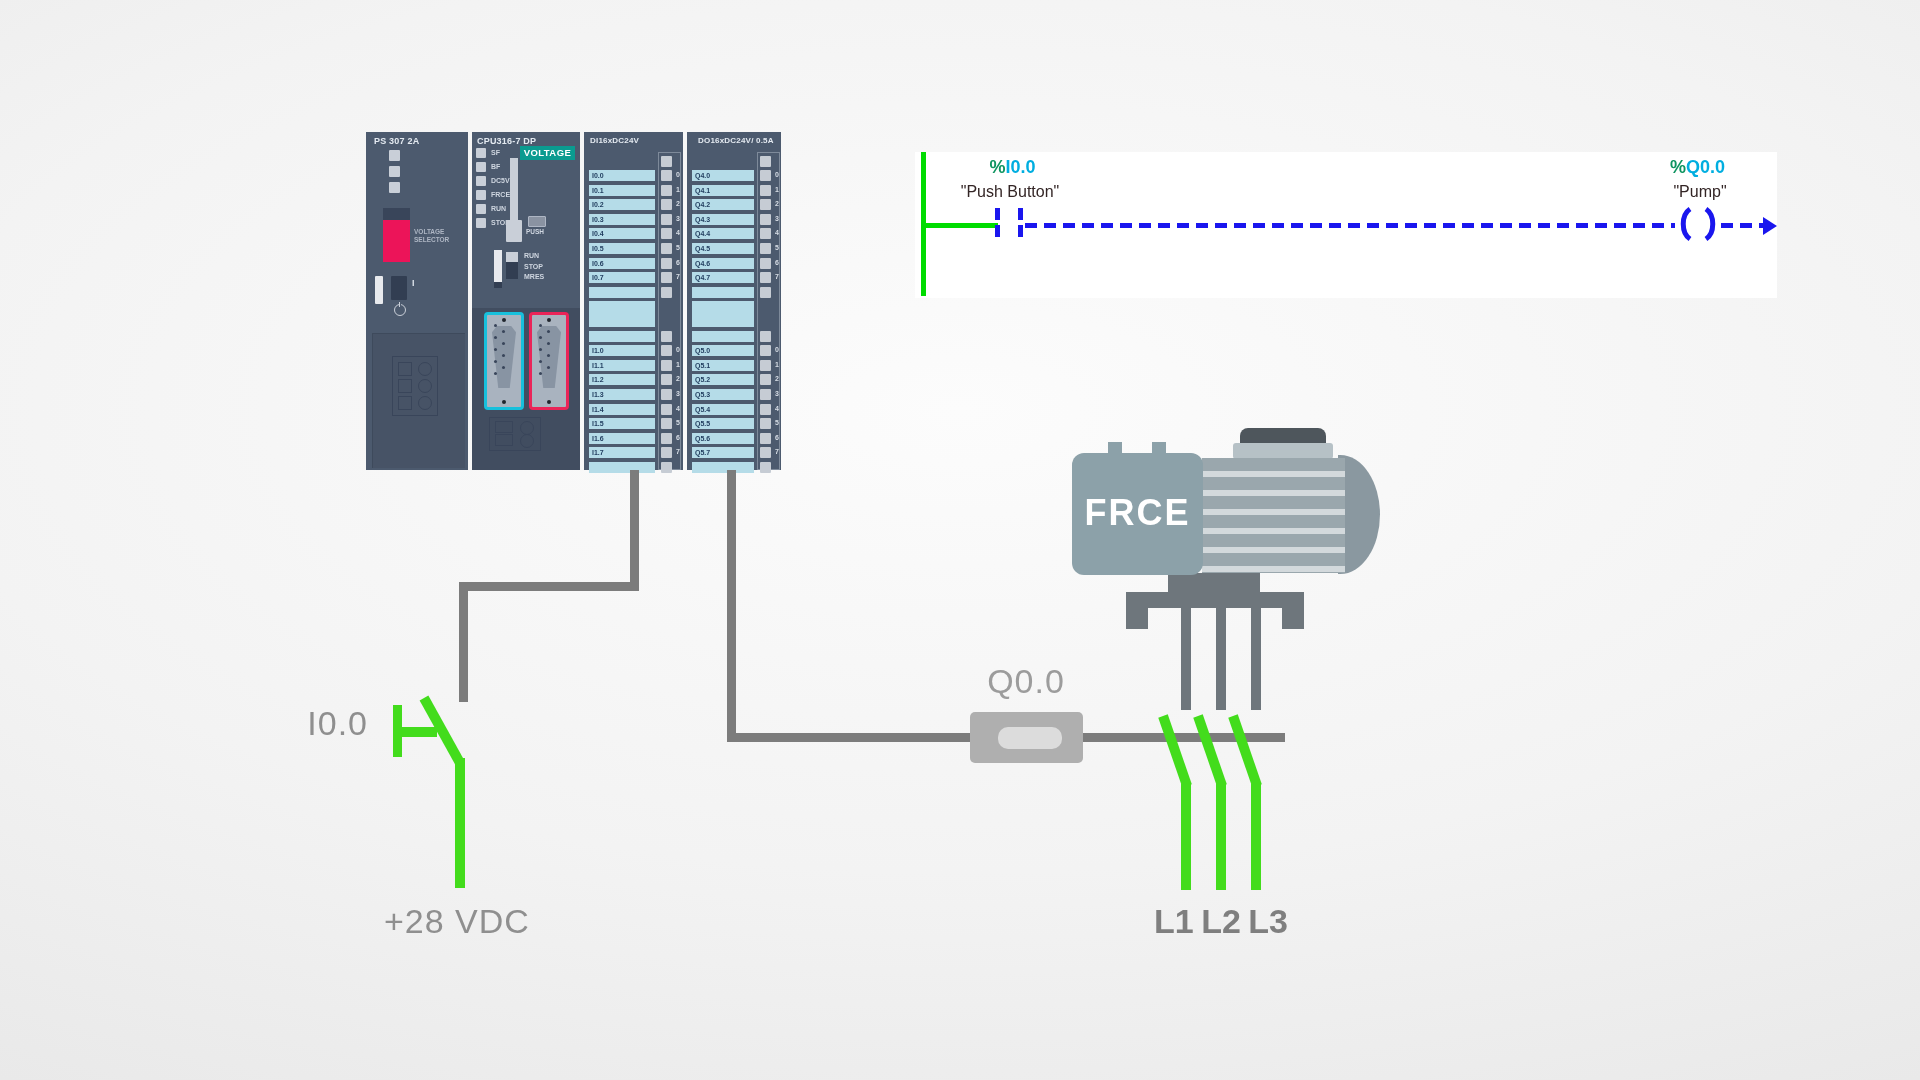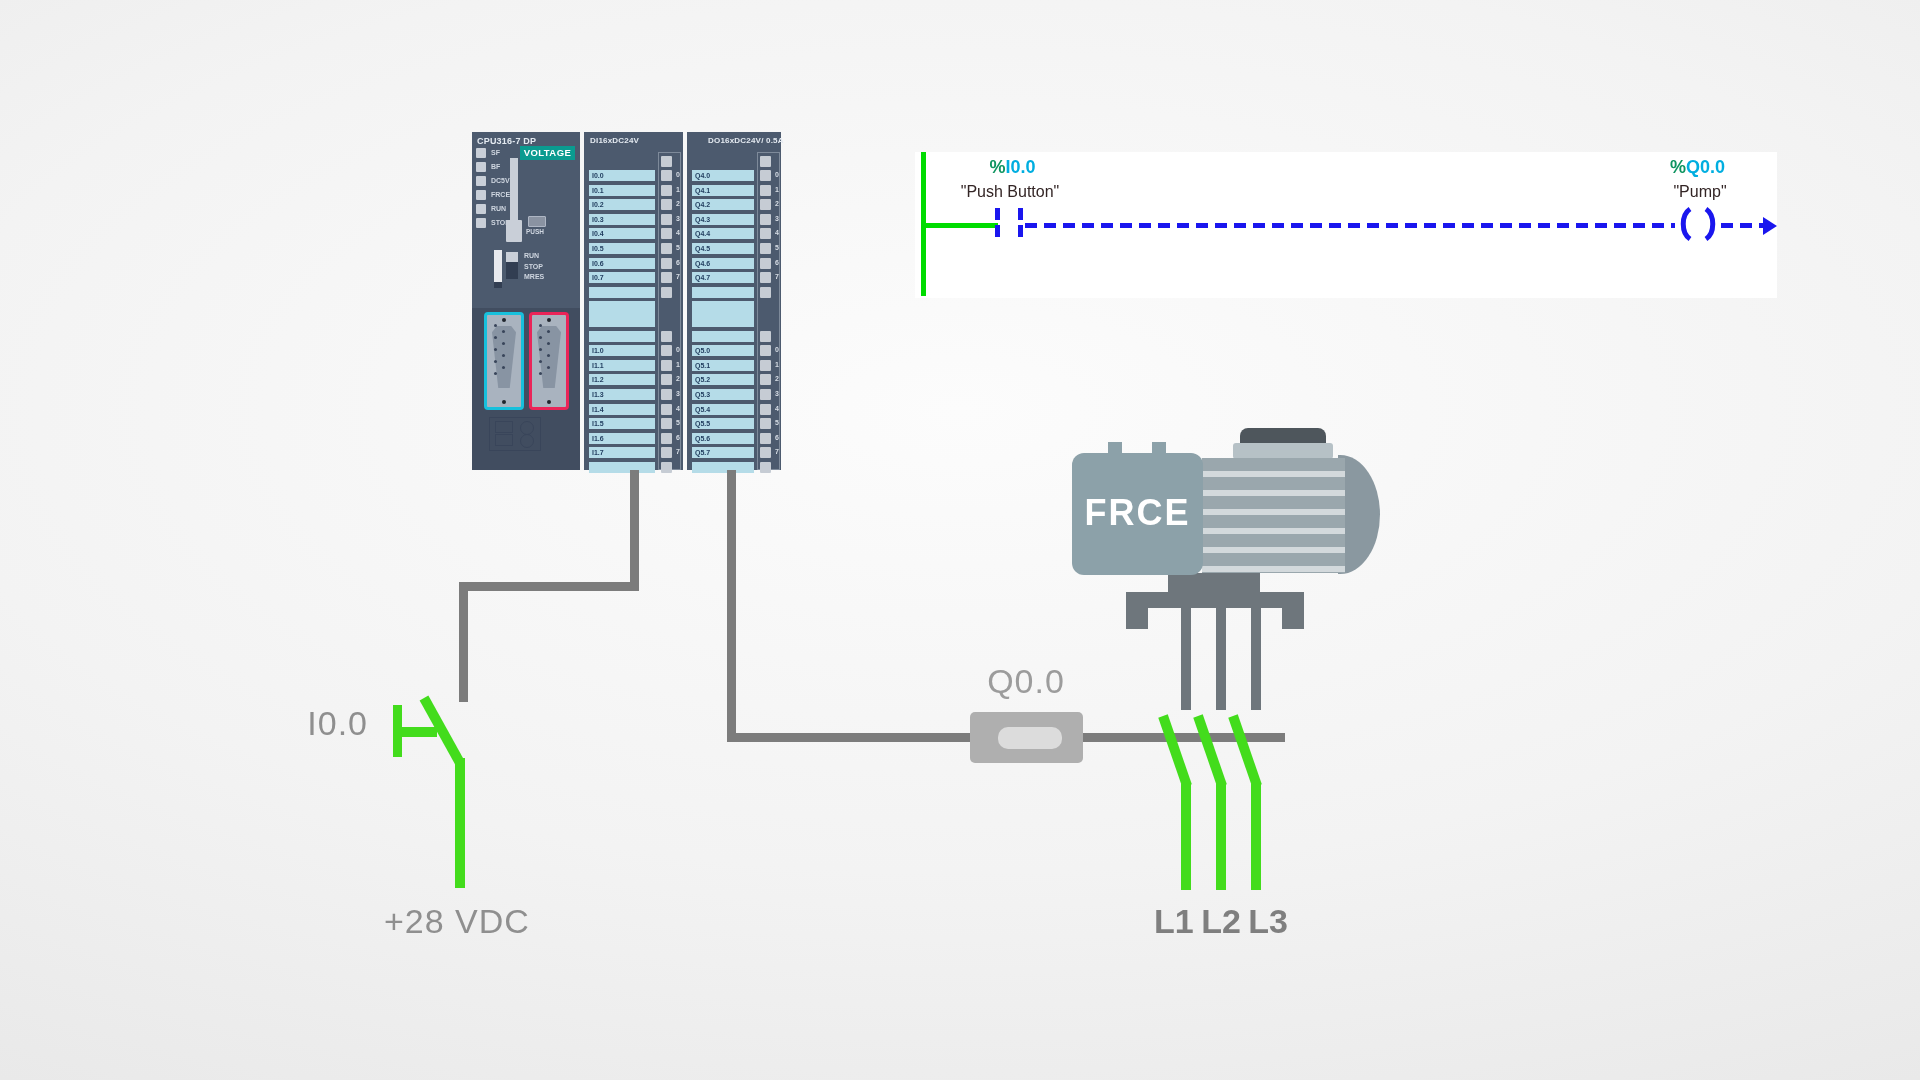--- a/index.html
+++ b/index.html
@@ -124,20 +124,42 @@
   .operand .pct{color:#0E9460;} .operand .addr{color:#00AEE0;}
   .opname{position:absolute;top:31px;font-size:16px;color:#332525;text-align:center;}
   .addr-contact{left:25px;} .name-contact{left:0px;width:190px;}
   .addr-coil{left:710px;} .name-coil{left:715px;width:140px;}
 </style>
 </head>
 <body>
 
 <div class="stage">
 
+  <div class="module mod-ps">
+    <div class="mod-title" style="left:8px;top:4px;">PS 307 2A</div>
+    <div class="ps-led" style="top:18px;"></div>
+    <div class="ps-led" style="top:34px;"></div>
+    <div class="ps-led" style="top:50px;"></div>
+    <div class="ps-red-top"></div>
+    <div class="ps-red"></div>
+    <div class="ps-vs-label">VOLTAGE SELECTOR</div>
+    <div class="ps-toggle-white"></div>
+    <div class="ps-toggle-dark"></div>
+    <div class="ps-on">I</div>
+    <div class="power-icon"></div>
+    <div class="ps-inset"></div>
+    <div class="ps-term">
+      <i class="sq1"></i>
+        <i class="sq2"></i>
+        <i class="sq3"></i>
+      <i class="ci1"></i>
+        <i class="ci2"></i>
+        <i class="ci3"></i>
+    </div>
+  </div>
 
   <div class="module mod-cpu">
     <div class="mod-title" style="left:5px;top:4px;">CPU316-7 DP</div>
     <div class="siemens-logo">VOLTAGE</div>
     <div id="cpu-leds">
         <div class="cpu-led-row" style="top: 16px;">
           <span class="led"></span>
           <span class="lbl">SF</span>
         </div>
         <div class="cpu-led-row" style="top: 30px;">
@@ -251,21 +273,21 @@
         <div class="io-num" style="top: 301.8px;">6</div>
         <div class="io-strip" style="top: 315.4px; height: 11px;">I1.7</div>
         <div class="io-led" style="top: 315.4px;"></div>
         <div class="io-num" style="top: 316.4px;">7</div>
         <div class="io-strip" style="top: 330px; height: 11px;"></div>
         <div class="io-led" style="top: 330px;"></div>
       </div>
   </div>
 
   <div class="module mod-do" id="do-module">
-    <div class="mod-title" style="left:21px;top:4px;">DO16xDC24V/ 0.5A</div>
+    <div class="mod-title" style="left:11px;top:4px;">DO16xDC24V/ 0.5A</div>
     <div class="io-ledbox"></div>
     <div id="do-rows">
         <div class="io-led" style="top: 24px;"></div>
         <div class="io-strip" style="top: 38px; height: 11px;">Q4.0</div>
         <div class="io-led" style="top: 38px;"></div>
         <div class="io-num" style="top: 39px;">0</div>
         <div class="io-strip" style="top: 52.6px; height: 11px;">Q4.1</div>
         <div class="io-led" style="top: 52.6px;"></div>
         <div class="io-num" style="top: 53.6px;">1</div>
         <div class="io-strip" style="top: 67.2px; height: 11px;">Q4.2</div>

